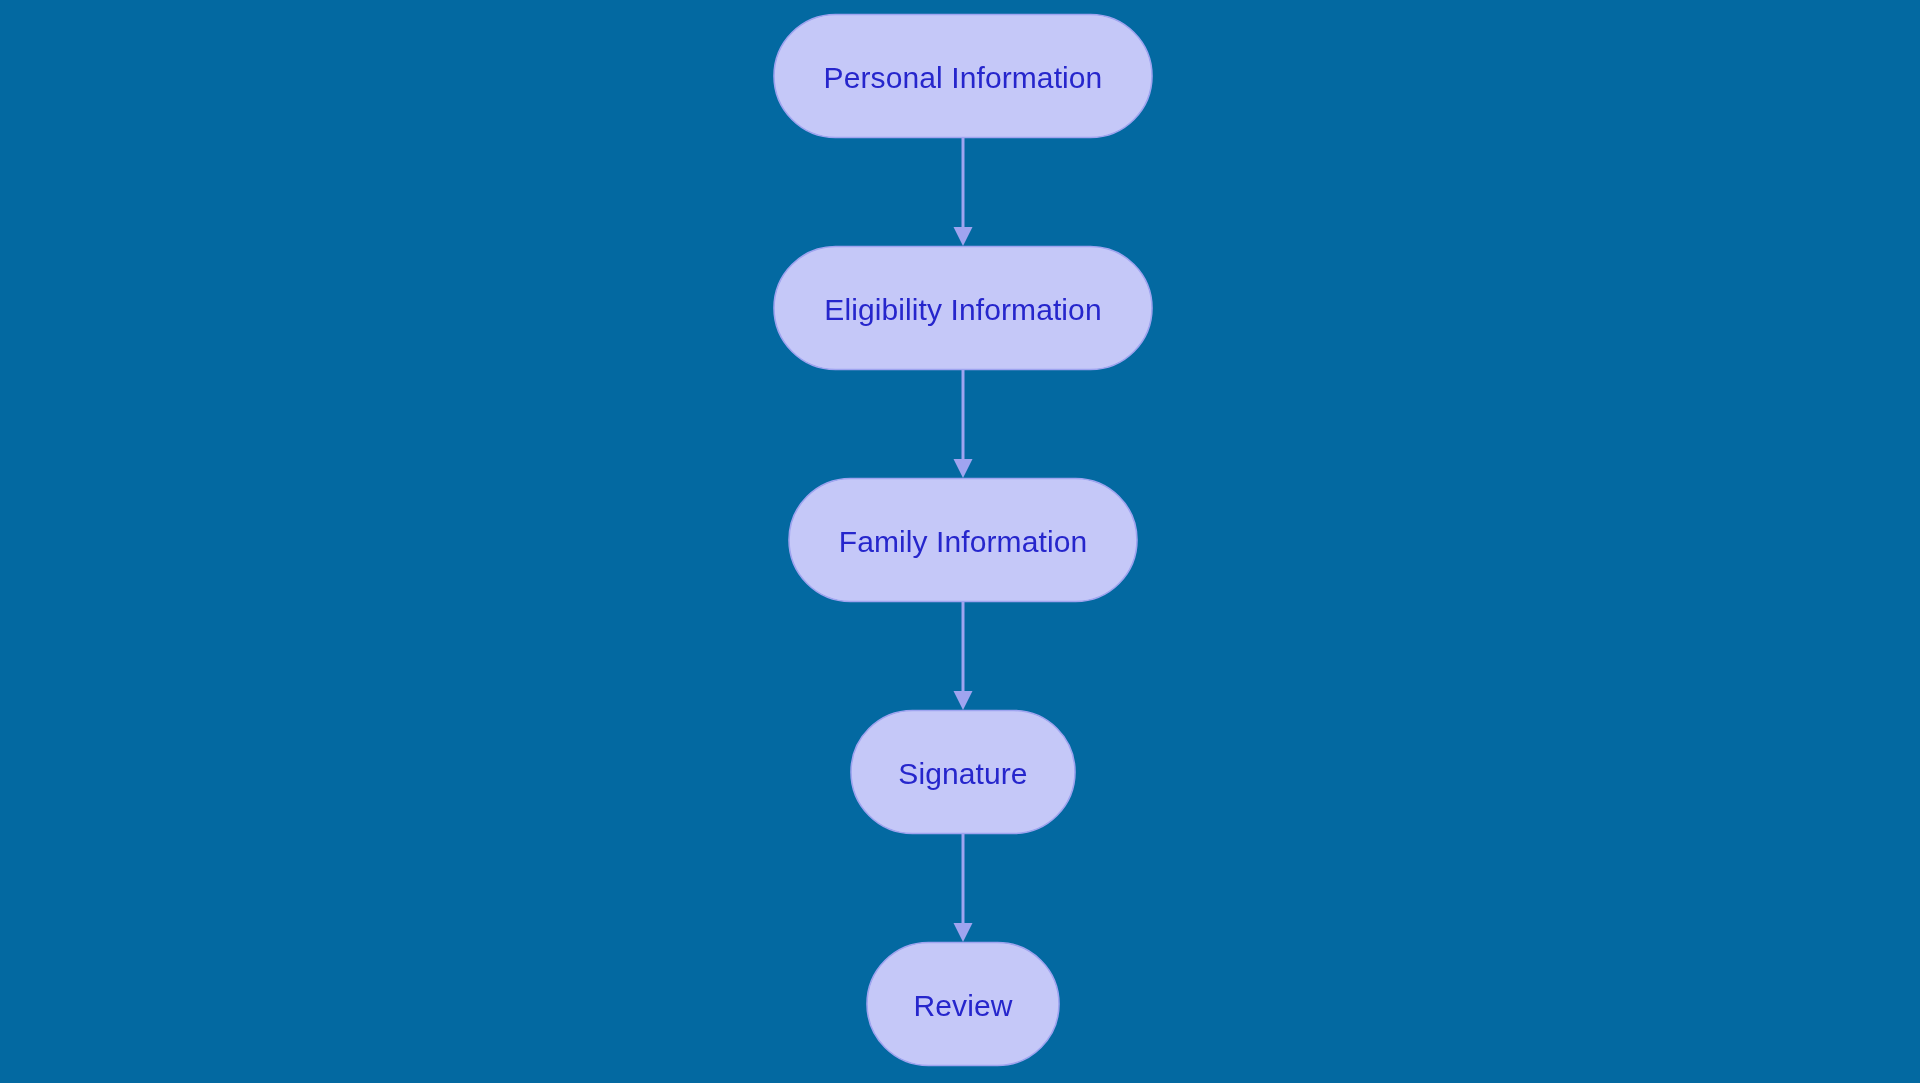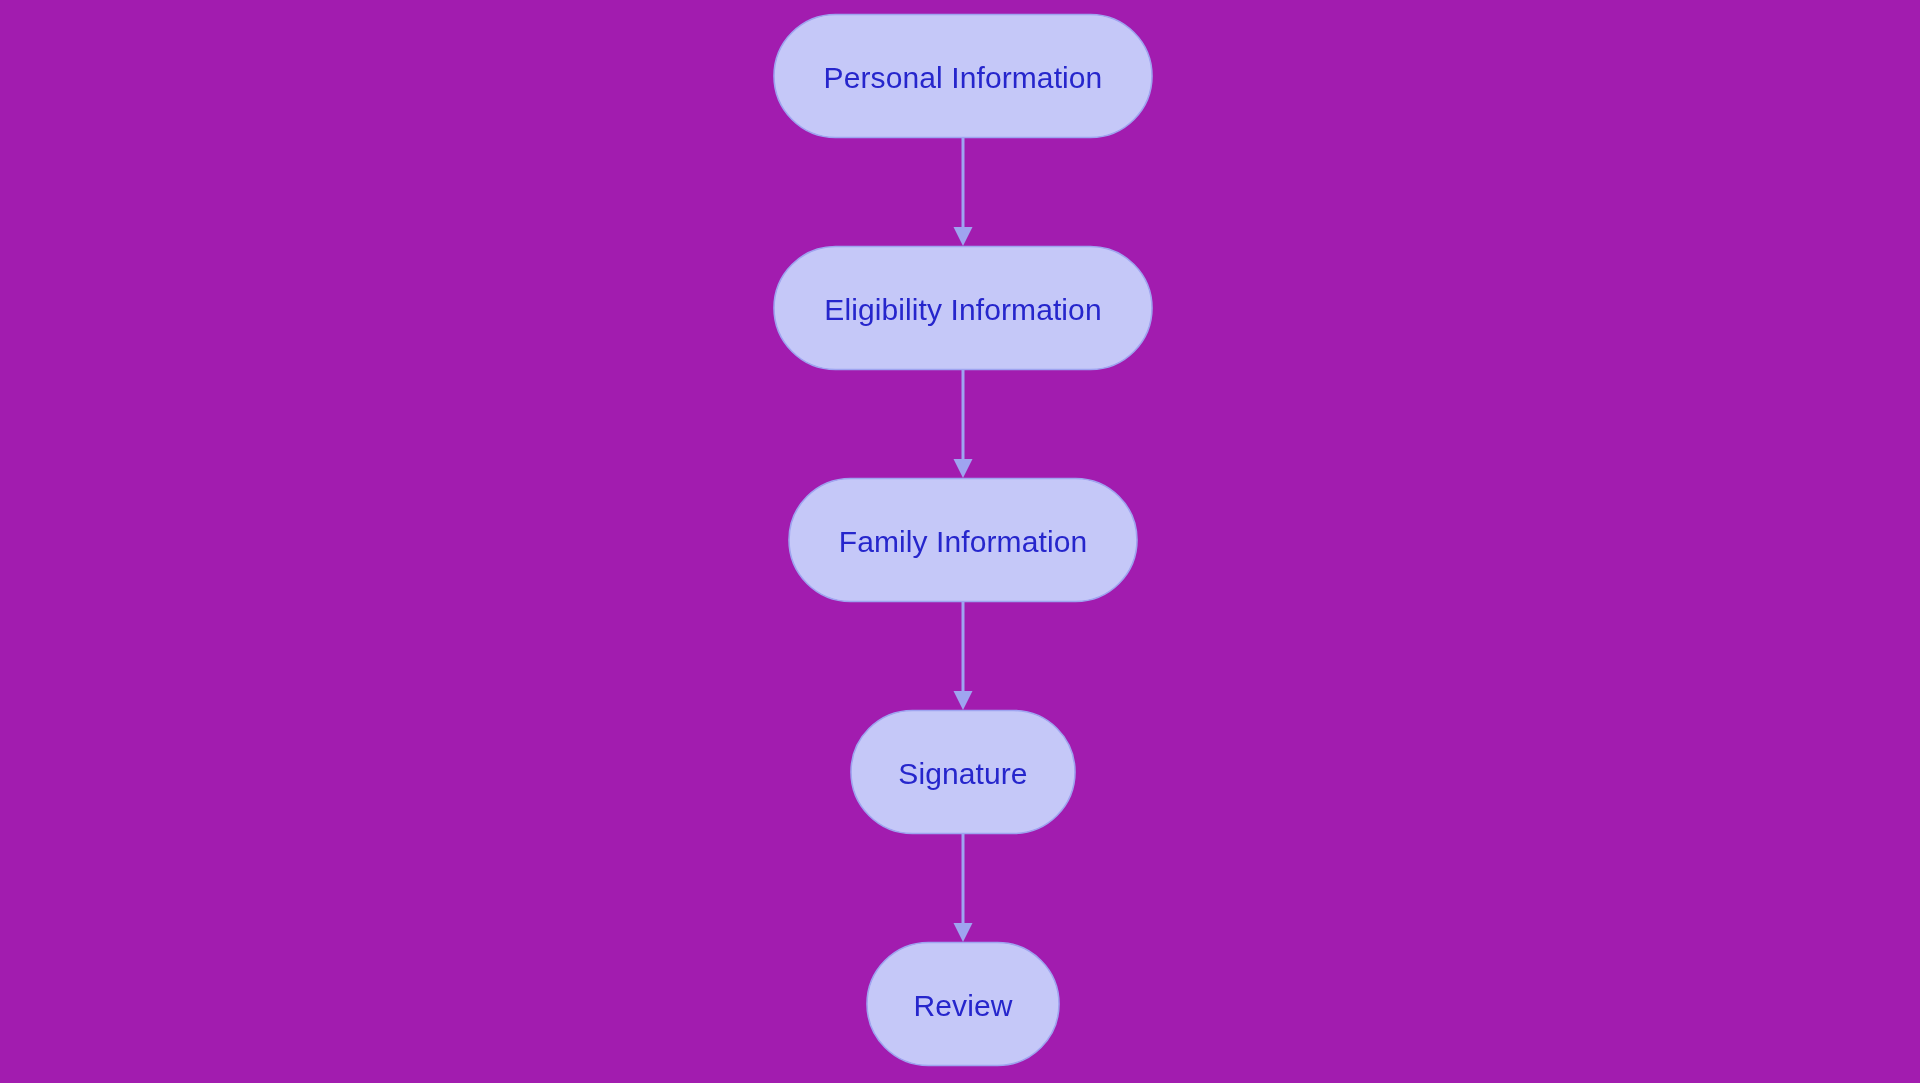--- a/index.html
+++ b/index.html
@@ -51,21 +51,21 @@
     stroke-linecap: butt;
   }
 
   .edge-head {
     stroke: none;
   }
 </style>
 </head>
 <body>
 
-<div id="diagram-root" style="background: #a21caf; text-align: right;">
+<div id="diagram-root" style="background: #0369a1; text-align: right;">
   <svg id="flow-svg" viewBox="0 0 1920 1083" xmlns="http://www.w3.org/2000/svg">
     <g id="edges-layer">
         <g>
           <line class="edge-line" x1="963" y1="138" x2="963" y2="227" stroke="#9fa4f0"></line>
           <polygon points="953.5,227 972.5,227 963,246" class="edge-head" fill="#9fa4f0"></polygon>
         </g>
         <g>
           <line class="edge-line" x1="963" y1="370" x2="963" y2="459" stroke="#9fa4f0"></line>
           <polygon points="953.5,459 972.5,459 963,478" class="edge-head" fill="#9fa4f0"></polygon>
         </g>

